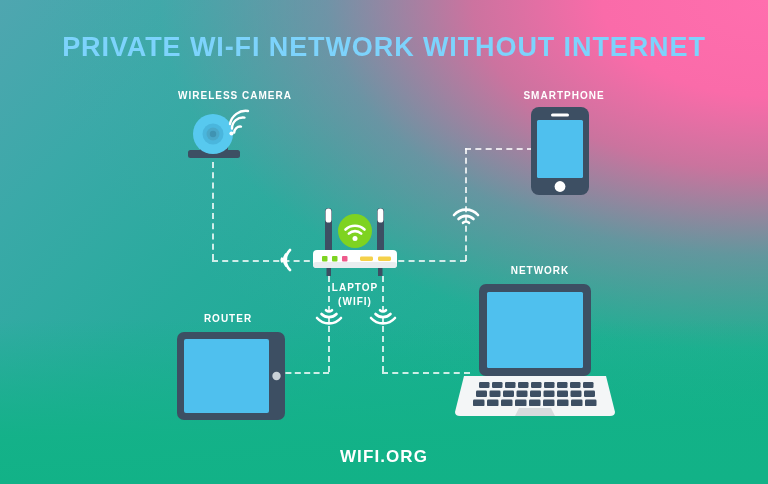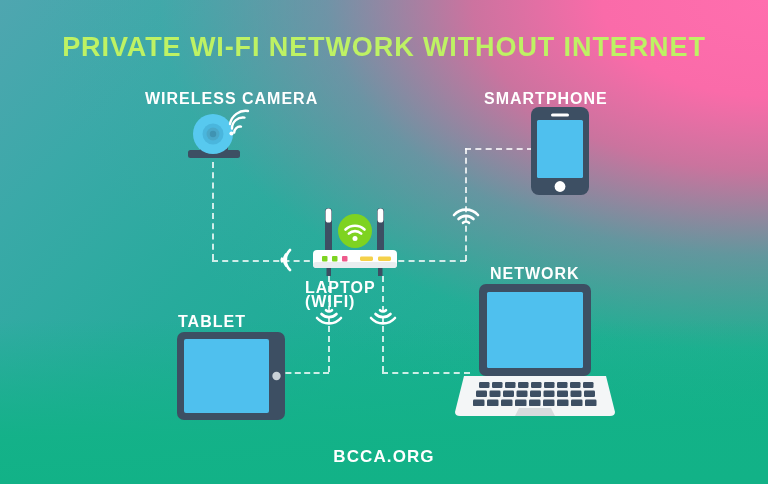--- a/index.html
+++ b/index.html
@@ -28,43 +28,44 @@
     background: linear-gradient(to top, #12b287 0%, rgba(18,178,135,0.9) 10%, rgba(20,175,137,0.0) 34%);
   }
 
   
   .title {
     position: absolute;
     left: 0;
     right: 0;
     top: 32px;
     text-align: center;
-    color: #bef264;
+    color: #7dd3fc;
     font-size: 27px;
     font-weight: bold;
     letter-spacing: 0.9px;
   }
   .footer {
     position: absolute;
     left: 0;
     right: 0;
     top: 447px;
     text-align: center;
     color: #ffffff;
     font-size: 17px;
     font-weight: bold;
     letter-spacing: 1.1px;
   }
   .dev-label {
     position: absolute;
     color: #ffffff;
-    font-size: 16px;
+    font-size: 10px;
     font-weight: bold;
     letter-spacing: 1.0px;
     white-space: nowrap;
+    text-align: center;
   }
   .dev-label.two-line { line-height: 14px; }
 
   
   .dash-h, .dash-v {
     position: absolute;
   }
   .dash-h {
     height: 0;
     border-top: 2px dashed rgba(255,255,255,0.78);
@@ -159,21 +160,21 @@
 
       <g fill="none" stroke="#ffffff" stroke-width="2.4" stroke-linecap="round" transform="translate(50,0)">
         <path d="M2 16 A 16 16 0 0 1 20 3"></path>
         <path d="M4 20.5 A 11 11 0 0 1 16.5 9.6"></path>
         <path d="M6.2 24.6 A 6 6 0 0 1 13 18.6"></path>
       </g>
       <circle cx="53.5" cy="25.5" r="2.1" fill="#ffffff"></circle>
     </svg>
   </div>
 
-  <div class="dev-label" style="left:484px; top:90px; width:120px;">SMARTPHONE</div>
+  <div class="dev-label" style="left:504px; top:90px; width:120px;">SMARTPHONE</div>
 
   <div class="device" style="left:531px; top:107px;">
     <svg width="58" height="88" viewBox="0 0 58 88">
       <rect x="0" y="0" width="58" height="88" rx="8" fill="#3d4f63"></rect>
       <rect x="6" y="13" width="46" height="58" rx="1.5" fill="#4fc0ee"></rect>
       <rect x="20" y="6.5" width="18" height="3" rx="1.5" fill="#ffffff"></rect>
       <circle cx="29" cy="79.5" r="5.4" fill="#ffffff"></circle>
     </svg>
   </div>
 
@@ -206,21 +207,21 @@
       <rect x="55" y="50.6" width="13" height="4.4" rx="1.4" fill="#f5d14a"></rect>
       <rect x="73" y="50.6" width="13" height="4.4" rx="1.4" fill="#f5d14a"></rect>
     </svg>
   </div>
 
   <div class="dev-label two-line" style="left:305px; top:281px; width:100px;">
     <span>LAPTOP</span><br>
     <span>(WIFI)</span>
   </div>
 
-  <div class="dev-label" style="left:178px; top:313px; width:100px;">TABLET</div>
+  <div class="dev-label" style="left:178px; top:313px; width:100px;">ROUTER</div>
 
   <div class="device" style="left:177px; top:332px;">
     <svg width="108" height="88" viewBox="0 0 108 88">
       <rect x="0" y="0" width="108" height="88" rx="7" fill="#3d4f63"></rect>
       <rect x="7" y="7" width="85" height="74" rx="2" fill="#4fc0ee"></rect>
       <circle cx="99.5" cy="44" r="4.2" fill="#c9d2d8"></circle>
     </svg>
   </div>
 
   <div class="dev-label" style="left:490px; top:265px; width:100px;">NETWORK</div>
@@ -269,15 +270,15 @@
           <rect x="102" y="115.5" width="11.5" height="6.6" rx="1.2"></rect>
           <rect x="116" y="115.5" width="11.5" height="6.6" rx="1.2"></rect>
           <rect x="130" y="115.5" width="11.5" height="6.6" rx="1.2"></rect>
         </g>
       </g>
 
       <path d="M64 124 H96 L100 132 H60 Z" fill="#d7dbdd"></path>
     </svg>
   </div>
 
-  <div class="footer">BCCA.ORG</div>
+  <div class="footer">WIFI.ORG</div>
 
 </div>
 
 </body></html>

